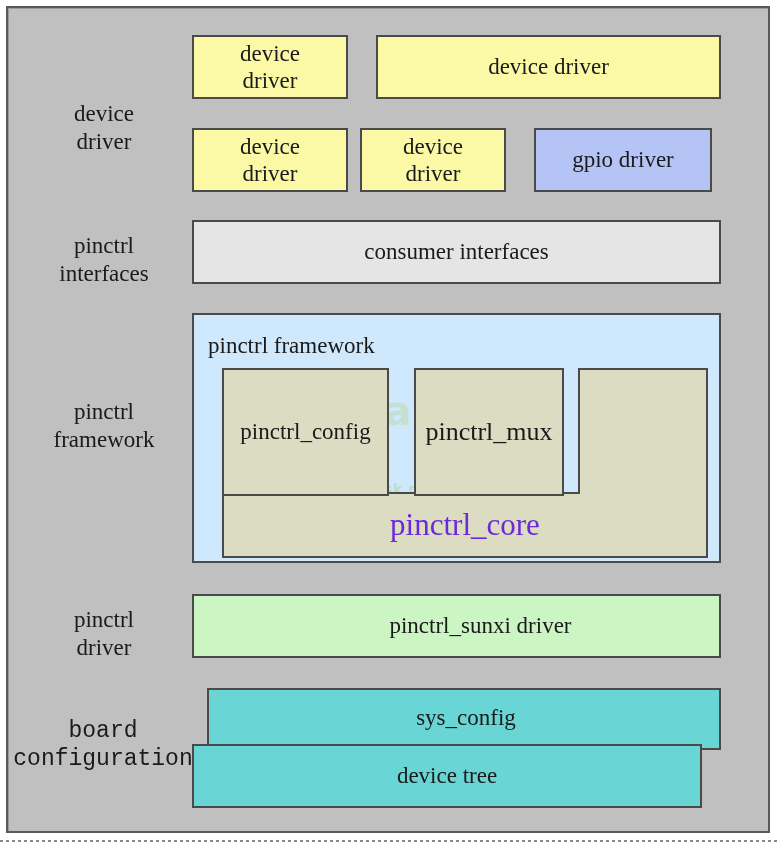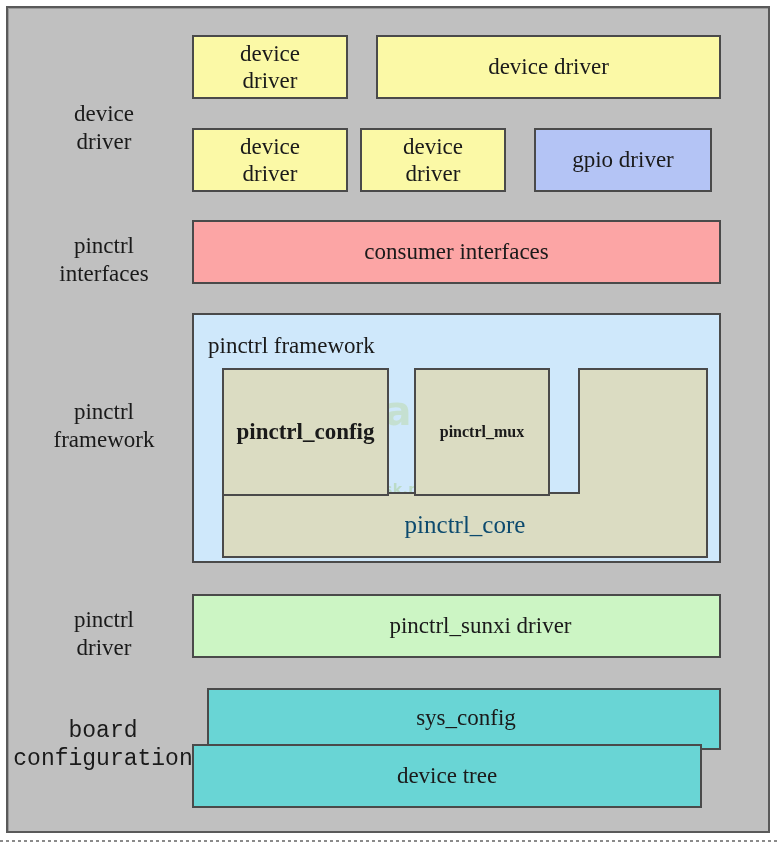--- a/index.html
+++ b/index.html
@@ -64,23 +64,23 @@
     justify-content: center;
     text-align: center;
     color: #1a1a1a;
     line-height: 1.2;
     white-space: pre-line;
     font-size: 23px;
   }
 
   .yellow   { background: #fbf9a6; }
   .blueish  { background: #b4c4f5; }
-  .grayish  { background: #fca5a5; }
+  .grayish  { background: #e5e5e5; }
   .lightblue{ background: #cfe8fb; }
-  .khaki    { background: #dbdcc2; font-weight: bold; }
+  .khaki    { background: #dbdcc2; }
   .lightgrn { background: #ccf5c4; padding-left: 48px; }
   .teal     { background: #69d5d5; }
 
   .fw-title {
     position: absolute;
     left: 200px;
     top: 325px;
     font-size: 23px;
     color: #1a1a1a;
     z-index: 4;
@@ -94,22 +94,22 @@
     background: #dbdcc2;
   }
   .lshape-bar {
     position: absolute;
     box-sizing: border-box;
     border: 2px solid #4a4a4a;
     background: #dbdcc2;
     display: flex;
     align-items: center;
     justify-content: center;
-    font-size: 25px;
-    color: #0c4a6e;
+    font-size: 31px;
+    color: #6d28d9;
   }
   .seam {
     position: absolute;
     background: #dbdcc2;
   }
 
   
   .watermark {
     position: absolute;
     left: 290px;
@@ -186,21 +186,21 @@
     <div class="lshape-col" style="left:570px; top:360px; width:130px; height:128px; z-index:5;"></div>
 
     <div class="lshape-bar" style="left:214px; top:484px; width:486px; height:66px; z-index:5;">
       <span>pinctrl_core</span>
     </div>
 
     <div class="seam" style="left:572px; top:484px; width:126px; height:4px; z-index:6;"></div>
 
     <div class="box khaki" style="left:214px; top:360px; width:167px; height:128px; font-size:23px; z-index:7;">pinctrl_config</div>
 
-    <div class="box khaki" style="left:406px; top:360px; width:136px; height:128px; font-size:16px; z-index:7;">pinctrl_mux</div>
+    <div class="box khaki" style="left:406px; top:360px; width:150px; height:128px; font-size:26px; z-index:7;">pinctrl_mux</div>
 
     <div class="box lightgrn" style="left:184px; top:586px; width:529px; height:64px; font-size:23px;">pinctrl_sunxi driver</div>
 
     <div class="box teal" style="left:184px; top:736px; width:510px; height:64px; font-size:23px; z-index:3;">device tree</div>
 
     <div class="box teal" style="left:199px; top:680px; width:514px; height:62px; font-size:23px; display:block; z-index:2;">
       <span style="position:absolute; left:0; top:0; width:514px; height:56px; display:flex; align-items:center; justify-content:center;">sys_config</span>
     </div>
 
   </div>

